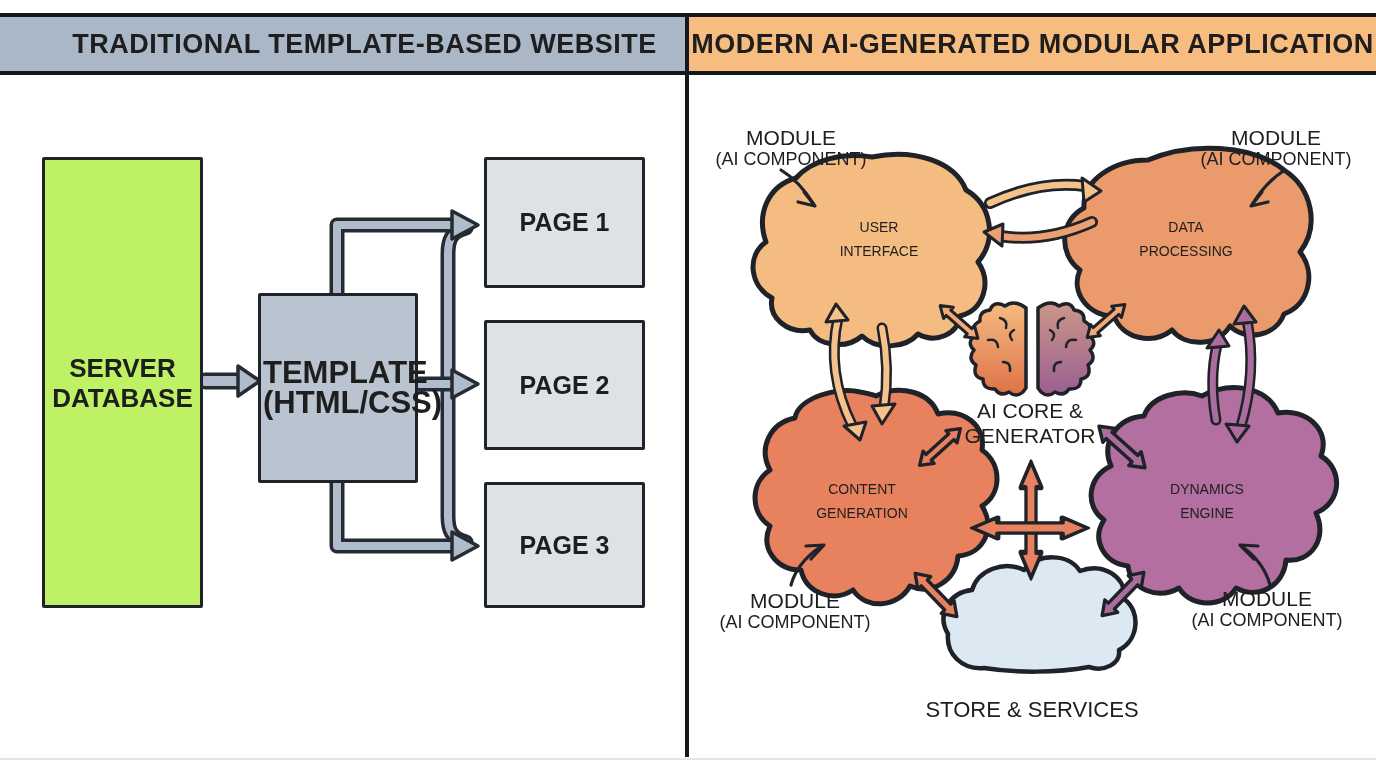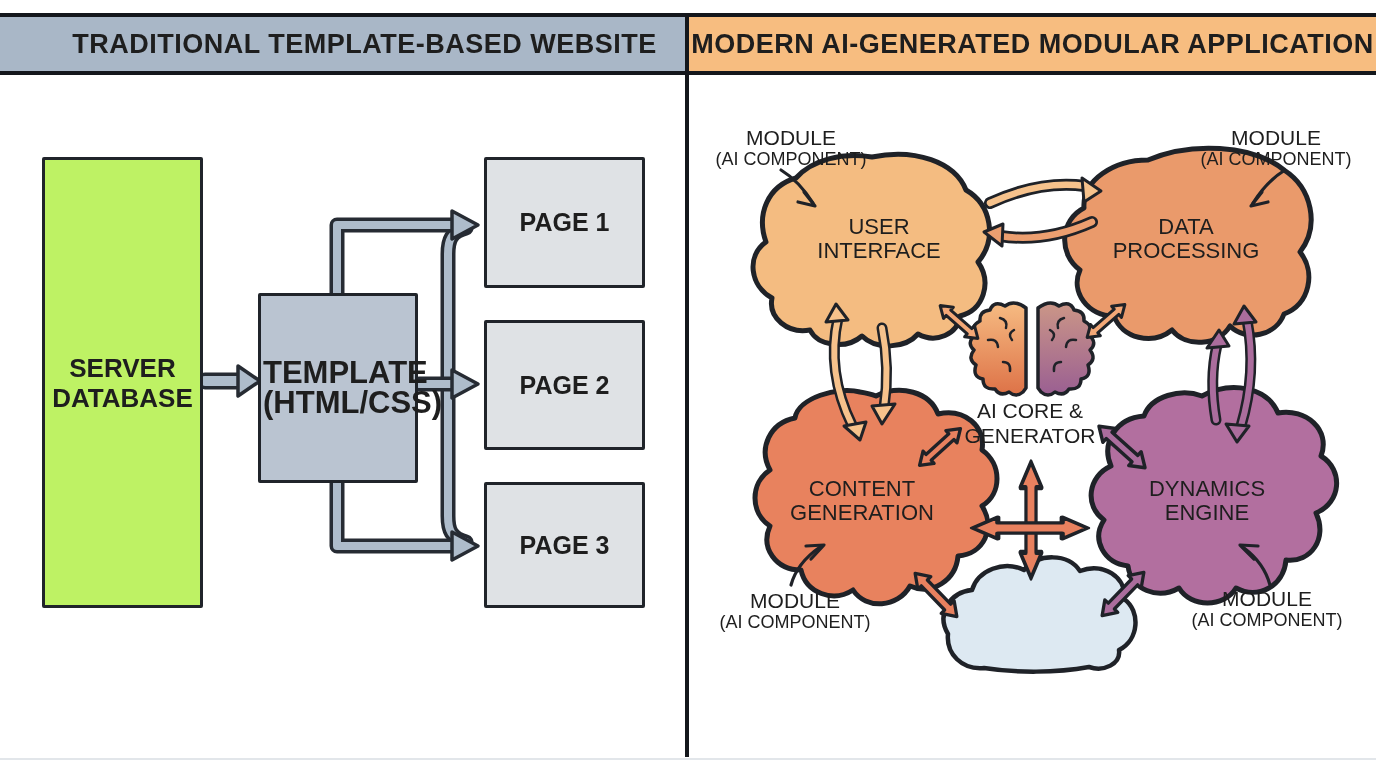--- a/index.html
+++ b/index.html
@@ -23,21 +23,21 @@
   .tpl{left:258px;top:293px;width:154px;height:184px;background:#bac4d1;font-size:31px;line-height:30px;}
   .tpl .inner{width:150px;}
   .pg{left:484px;width:155px;background:#dfe2e5;font-size:25px;}
   .pg1{top:157px;height:125px;}
   .pg2{top:320px;height:124px;}
   .pg3{top:482px;height:120px;}
   
   .lbl{position:absolute;transform:translate(-50%,-50%);text-align:center;font-weight:normal;white-space:nowrap;}
   .module .l1{display:block;font-size:21px;line-height:23px;}
   .module .l2{display:block;font-size:18px;line-height:21px;}
-  .bloblbl{font-size:22px;line-height:24px;}
+  .bloblbl{font-size:14px;line-height:24px;}
   .corelbl{font-size:21px;line-height:25px;}
   .cloudlbl{font-size:22px;line-height:25px;}
   .bloblbl span,.corelbl span,.cloudlbl span{display:block;}
 </style>
 </head>
 <body>
 
 <div class="stage">
 
   <svg class="draw" width="1376" height="768" viewBox="0 0 1376 768">
@@ -203,15 +203,16 @@
   </div>
   <div class="lbl bloblbl" style="left:1207px;top:501px;">
     <span>DYNAMICS</span>
     <span>ENGINE</span>
   </div>
   <div class="lbl corelbl" style="left:1030px;top:423px;">
     <span>AI CORE &amp;</span>
     <span>GENERATOR</span>
   </div>
   <div class="lbl cloudlbl" style="left:1032px;top:709px;">
+    <span>STORE &amp; SERVICES</span>
   </div>
 
 </div>
 
 </body></html>

